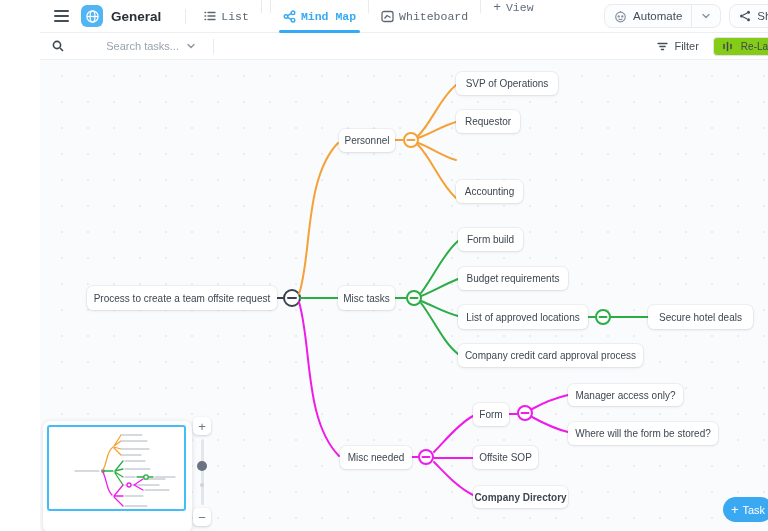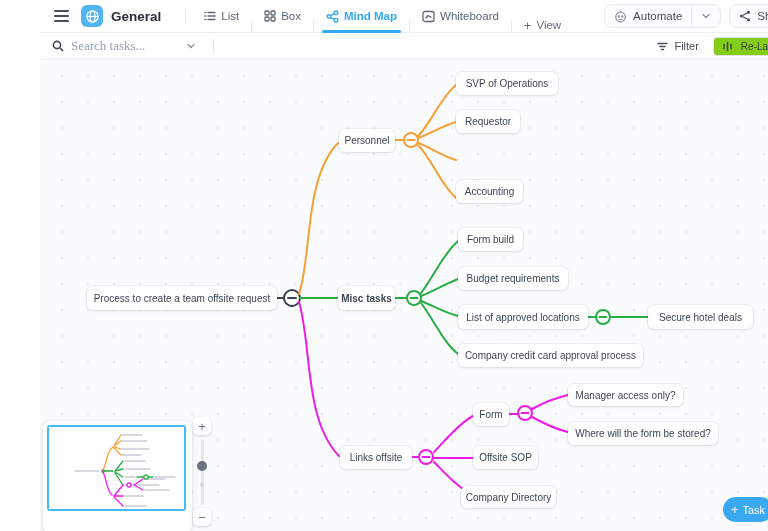--- a/index.html
+++ b/index.html
@@ -8,37 +8,37 @@
   .app { position:relative; width:768px; height:531px; background:#fff;margin-left:40px; }
 
   
   .topbar { position:absolute; top:0; left:0; width:768px; height:33px; background:#fff;
             border-bottom:1px solid #eceef2; display:flex; align-items:center; padding:0 10px; }
   .hamburger { width:18px; height:18px; display:flex; flex-direction:column; justify-content:center; gap:3px; margin:0 9px 0 4px; cursor:pointer; }
   .hamburger span { display:block; width:15px; height:2px; background:#454d57; border-radius:1px; }
   .space-badge { width:22px; height:22px; border-radius:6px; background:#52b5f3; display:flex; align-items:center; justify-content:center; margin-right:8px; }
   .space-title { font-size:13.5px; font-weight:bold; color:#2a2f36; margin-right:14px; }
   .vdiv { width:1px; height:15px; background:#e7eaee; margin:0 10px; }
-  .tabs { display:flex; align-items:flex-end; height:33px; }
+  .tabs { display:flex; align-items:flex-start; height:33px;font-family:Liberation Mono, monospace; }
   .tab { position:relative; display:flex; align-items:center; gap:5px; height:33px; padding:0 8px; font-size:11.5px; color:#5d6673; cursor:pointer; }
   .tab .ticon { display:flex; align-items:center; }
   .tab.active { color:#35aaf4; font-weight:bold; }
   .tab.active::after { content:""; position:absolute; left:4px; right:4px; bottom:0; height:2.5px; border-radius:2px; background:#35aaf4; }
   .tab-sep { width:1px; height:13px; background:#e7eaee; margin:0 4px; }
   .add-view { display:flex; align-items:center; gap:5px; font-size:11.5px; color:#656f7d; padding:0 8px; cursor:pointer; }
   .topbar-right { margin-left:auto; display:flex; align-items:center; gap:8px; }
   .btn-light { display:flex; align-items:center; height:24px; background:#fcfdfe; border:1px solid #e7eaee; border-radius:8px; font-size:11.5px; color:#454d57; cursor:pointer; }
   .btn-light .seg { display:flex; align-items:center; gap:6px; padding:0 9px; }
   .btn-light .bsep { width:1px; height:22px; background:#e7eaee; }
 
   
   .toolbar { position:absolute; top:33px; left:0; width:768px; height:27px; background:#fff;
              border-bottom:1px solid #edeff3; display:flex; align-items:center; padding:0 12px; }
   .search-wrap { display:flex; align-items:center; gap:7px; }
-  .search-input { border:none; outline:none; font-size:13px; color:#3e4651; width:108px; font-family:Liberation Serif, serif; }
+  .search-input { border:none; outline:none; font-size:11px; color:#3e4651; width:108px; font-family:Liberation Sans, sans-serif;text-align:right; }
   .search-input::placeholder { color:#9aa3af; }
   .toolbar-right { margin-left:auto; display:flex; align-items:center; gap:14px; }
   .filter-btn { display:flex; align-items:center; gap:6px; font-size:11px; color:#454d57; cursor:pointer; }
   .relayout-btn { display:flex; align-items:center; gap:8px; font-size:10px; color:#3f4854; background:#84cc16;
                   border:1px solid #dfe3e9; border-radius:4px; padding:3px 8px; cursor:pointer; }
 
   
   .canvas { position:absolute; top:60px; left:0; width:768px; height:471px;
             background-color:#fafbfd;
             background-image:radial-gradient(circle, #e8ebef 1.4px, transparent 1.5px);
@@ -103,33 +103,20 @@
                 <line x1="4" y1="9.5" x2="11" y2="9.5"></line>
                 <line x1="1" y1="2.5" x2="1.6" y2="2.5"></line>
                 <line x1="1" y1="6" x2="1.6" y2="6"></line>
                 <line x1="1" y1="9.5" x2="1.6" y2="9.5"></line>
               </g>
             </svg>
         </span>
         <span>List</span>
       </div>
       <div class="tab-sep"></div>
-      <div class="tab">
-        <span class="ticon">
-          <svg width="12" height="12" viewBox="0 0 12 12">
-              <g fill="none" stroke="#5d6673" stroke-width="1.3">
-                <rect x="1" y="1" width="4" height="4" rx="1"></rect>
-                <rect x="7" y="1" width="4" height="4" rx="1"></rect>
-                <rect x="1" y="7" width="4" height="4" rx="1"></rect>
-                <rect x="7" y="7" width="4" height="4" rx="1"></rect>
-              </g>
-            </svg>
-        </span>
-        <span>Box</span>
-      </div>
       <div class="tab-sep"></div>
       <div class="tab active">
         <span class="ticon">
           <svg width="13" height="13" viewBox="0 0 13 13">
               <g fill="none" stroke="#35aaf4" stroke-width="1.4">
                 <circle cx="3" cy="6.5" r="1.8"></circle>
                 <circle cx="10" cy="2.8" r="1.8"></circle>
                 <circle cx="10" cy="10.2" r="1.8"></circle>
                 <path d="M4.7 5.7 L8.4 3.4 M4.7 7.3 L8.4 9.6"></path>
               </g>
@@ -298,33 +285,33 @@
       </g>
     </svg>
 
     <div class="node" style="left:47px; top:226px; width:190px; height:24px;">Process to create a team offsite request</div>
 
     <div class="node" style="left:299px; top:69px; width:56px; height:23px;">Personnel</div>
     <div class="node" style="left:416px; top:12px; width:102px; height:23px;">SVP of Operations</div>
     <div class="node" style="left:416px; top:50px; width:64px; height:23px;">Requestor</div>
     <div class="node" style="left:416px; top:120px; width:67px; height:23px;">Accounting</div>
 
-    <div class="node" style="left:298px; top:226px; width:57px; height:24px;font-weight:bold;">Misc tasks</div>
+    <div class="node" style="left:298px; top:226px; width:57px; height:24px;">Misc tasks</div>
     <div class="node" style="left:418px; top:168px; width:65px; height:23px;">Form build</div>
     <div class="node" style="left:418px; top:207px; width:110px; height:23px;">Budget requirements</div>
     <div class="node" style="left:418px; top:245px; width:130px; height:24px;">List of approved locations</div>
     <div class="node" style="left:608px; top:245px; width:105px; height:24px;">Secure hotel deals</div>
     <div class="node" style="left:418px; top:284px; width:185px; height:23px;">Company credit card approval process</div>
 
-    <div class="node" style="left:300px; top:386px; width:72px; height:23px;">Links offsite</div>
+    <div class="node" style="left:300px; top:386px; width:72px; height:23px;">Misc needed</div>
     <div class="node" style="left:433px; top:343px; width:36px; height:23px;">Form</div>
     <div class="node" style="left:528px; top:324px; width:115px; height:22px;">Manager access only?</div>
     <div class="node" style="left:528px; top:362px; width:150px; height:23px;">Where will the form be stored?</div>
     <div class="node" style="left:433px; top:386px; width:65px; height:23px;">Offsite SOP</div>
-    <div class="node" style="left:421px; top:426px; width:95px; height:22px;">Company Directory</div>
+    <div class="node" style="left:433px; top:426px; width:95px; height:22px;font-weight:bold;">Company Directory</div>
 
     <div class="minimap">
       <div class="minimap-viewport">
         <svg width="135" height="82" viewBox="0 0 135 82">
           <g fill="none" stroke-width="1.3" stroke-linecap="round" stroke="#C9CDD3">
             <path d="M26 44 H50"></path>
             <path d="M73 8 H93 M73 14 H98 M73 22 H100 M73 28 H92"></path>
             <path d="M76 34 H96 M76 42 H101 M76 50 H86 M76 58 H110"></path>
             <path d="M106 50 H126"></path>
             <path d="M76 69 H94 M76 79 H98"></path>

